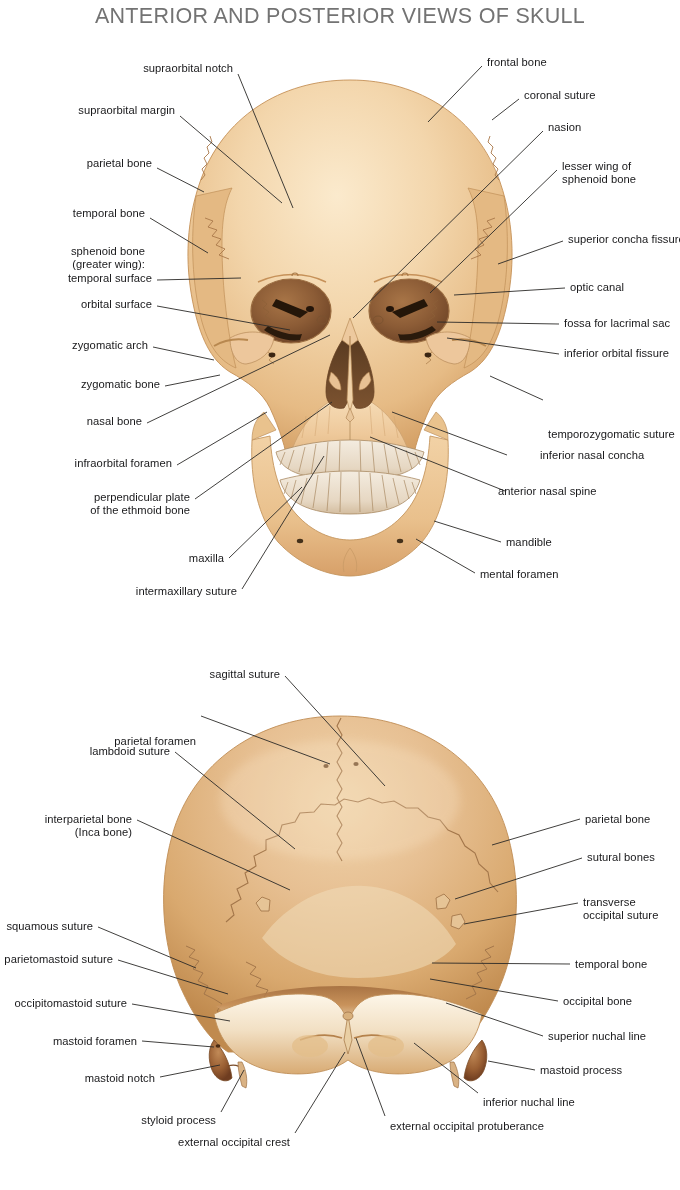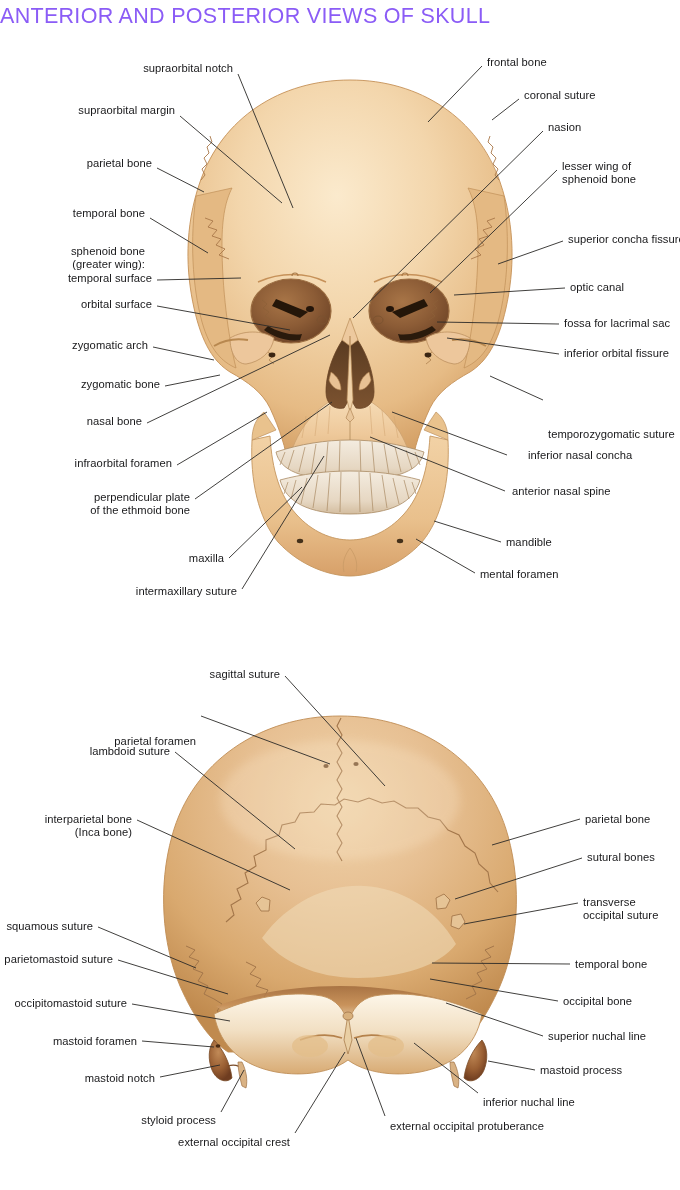--- a/index.html
+++ b/index.html
@@ -1,21 +1,21 @@
 <!DOCTYPE html>
 <html><head>
 <meta charset="utf-8">
 <style>
   html,body{margin:0;padding:0;background:#ffffff;}
   body{width:680px;height:1190px;position:relative;overflow:hidden;
        font-family:"Liberation Sans",sans-serif;color:#1a1a1a;}
   #page{position:absolute;inset:0;width:680px;height:1190px;background:#fff;}
 
-  #title{position:absolute;left:0;top:4px;width:680px;text-align:left;
-         font-size:21.5px;letter-spacing:.3px;color:#8b5cf6;font-weight:400;}
+  #title{position:absolute;left:0;top:4px;width:680px;text-align:center;
+         font-size:21.5px;letter-spacing:.3px;color:#737373;font-weight:400;}
 
   .figsvg{position:absolute;left:0;top:0;width:680px;height:1190px;
           pointer-events:none;}
 
   .lbl{position:absolute;font-size:11.2px;line-height:13.2px;color:#18181a;
        white-space:pre;letter-spacing:.05px;}
   .lbl.r{text-align:right;}
   .lbl.l{text-align:left;}
 </style>
 </head>
@@ -347,22 +347,22 @@
       <div class="lbl l" style="left: 487px; top: 56px;">frontal bone</div>
       <div class="lbl l" style="left: 524px; top: 89px;">coronal suture</div>
       <div class="lbl l" style="left: 548px; top: 121px;">nasion</div>
       <div class="lbl l" style="left: 562px; top: 160px;">lesser wing of
 sphenoid bone</div>
       <div class="lbl l" style="left: 568px; top: 233px;">superior concha fissure</div>
       <div class="lbl l" style="left: 570px; top: 281px;">optic canal</div>
       <div class="lbl l" style="left: 564px; top: 317px;">fossa for lacrimal sac</div>
       <div class="lbl l" style="left: 564px; top: 347px;">inferior orbital fissure</div>
       <div class="lbl l" style="left: 548px; top: 394px; margin-top: 34px;">temporozygomatic suture</div>
-      <div class="lbl l" style="left: 528px; top: 449px;">inferior nasal concha</div>
-      <div class="lbl l" style="left: 512px; top: 485px;">anterior nasal spine</div>
+      <div class="lbl l" style="left: 540px; top: 449px;">inferior nasal concha</div>
+      <div class="lbl l" style="left: 498px; top: 485px;">anterior nasal spine</div>
       <div class="lbl l" style="left: 506px; top: 536px;">mandible</div>
       <div class="lbl l" style="left: 480px; top: 568px;">mental foramen</div>
       <div class="lbl r" style="right: 400px; top: 668px;">sagittal suture</div>
       <div class="lbl r" style="right: 484px; top: 735px;">parietal foramen</div>
       <div class="lbl r" style="right: 510px; top: 745px;">lambdoid suture</div>
       <div class="lbl r" style="right: 548px; top: 813px;">interparietal bone
 (Inca bone)</div>
       <div class="lbl r" style="right: 587px; top: 920px;">squamous suture</div>
       <div class="lbl r" style="right: 567px; top: 953px; text-align: right;">parietomastoid suture</div>
       <div class="lbl r" style="right: 553px; top: 997px;">occipitomastoid suture</div>

